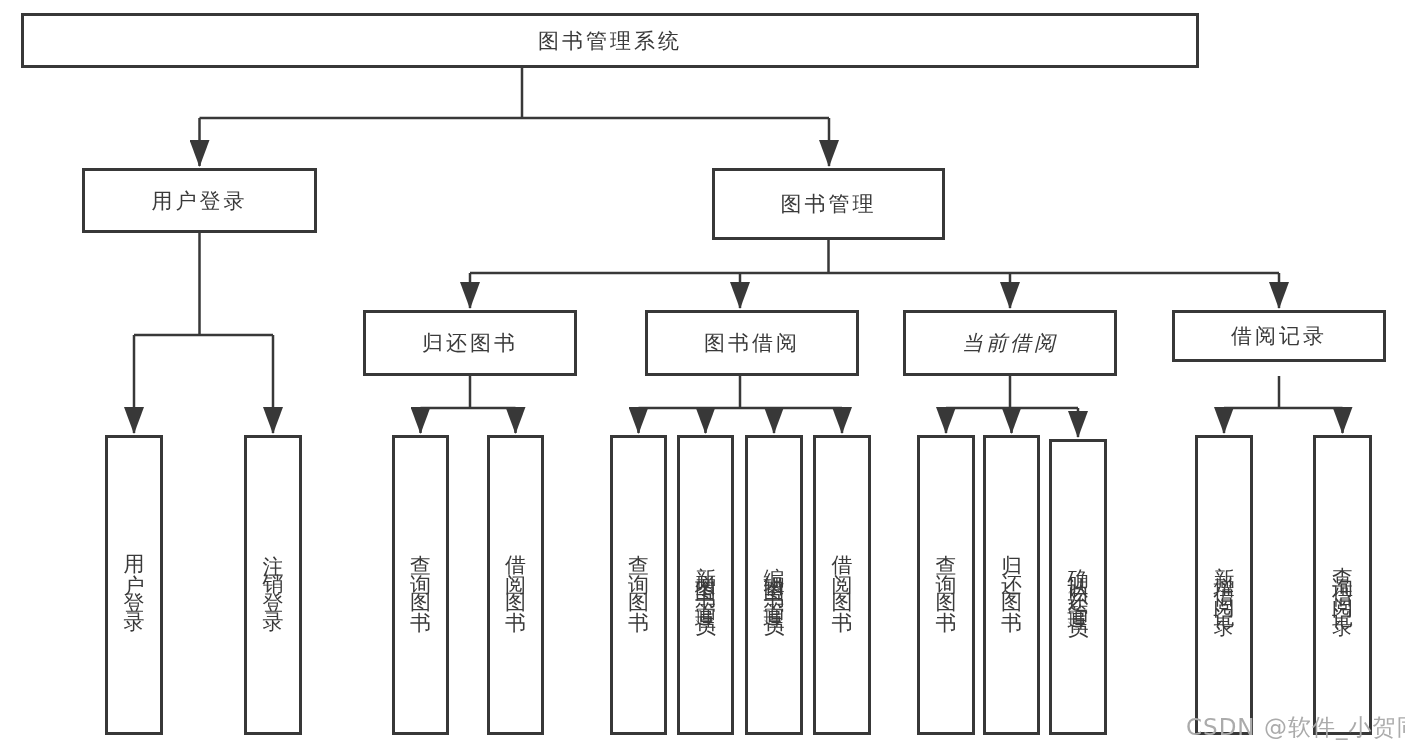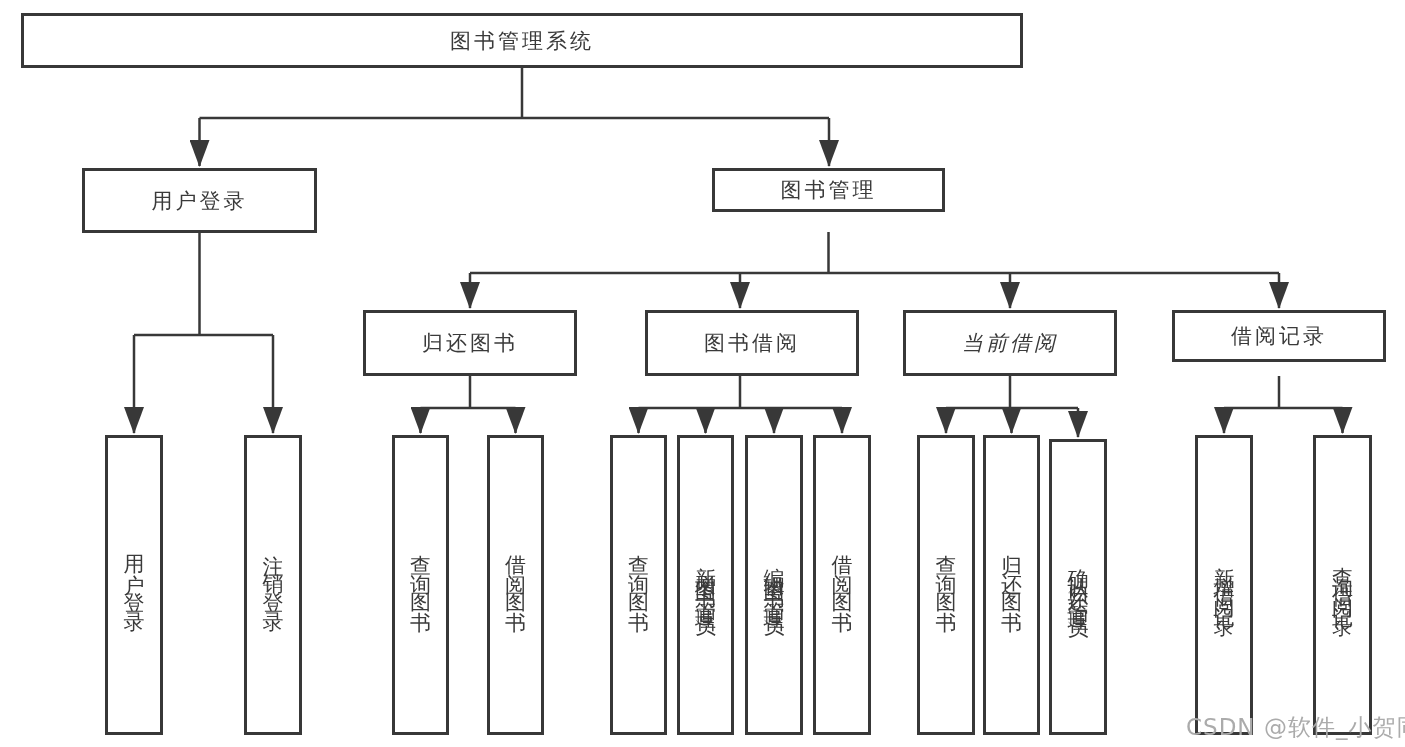--- a/index.html
+++ b/index.html
@@ -102,28 +102,28 @@
       <path d="M946 408 V433" marker-end="url(#arrow)"></path>
       <path d="M1011.5 408 V433" marker-end="url(#arrow)"></path>
       <path d="M1078 408 V437" marker-end="url(#arrow)"></path>
 
       <path d="M1279 376 V408 M1224 408 H1342.5"></path>
       <path d="M1224 408 V433" marker-end="url(#arrow)"></path>
       <path d="M1342.5 408 V433" marker-end="url(#arrow)"></path>
     </g>
   </svg>
 
-  <div class="hnode" style="left:21px; top:13px; width:1002px; height:55px;">
+  <div class="hnode" style="left:21px; top:13px; width:1178px; height:55px;">
       <span>图书管理系统</span>
     </div>
 
   <div class="hnode" style="left:82px; top:168px; width:235px; height:65px;">
       <span>用户登录</span>
     </div>
-  <div class="hnode" style="left:712px; top:168px; width:233px; height:44px;">
+  <div class="hnode" style="left:712px; top:168px; width:233px; height:72px;">
       <span>图书管理</span>
     </div>
 
   <div class="hnode" style="left:363px; top:310px; width:214px; height:66px;">
       <span>归还图书</span>
     </div>
   <div class="hnode" style="left:633px; top:310px; width:214px; height:66px;margin-left:12px;">
       <span>图书借阅</span>
     </div>
   <div class="hnode" style="left:903px; top:310px; width:214px; height:66px;font-style:italic;">

